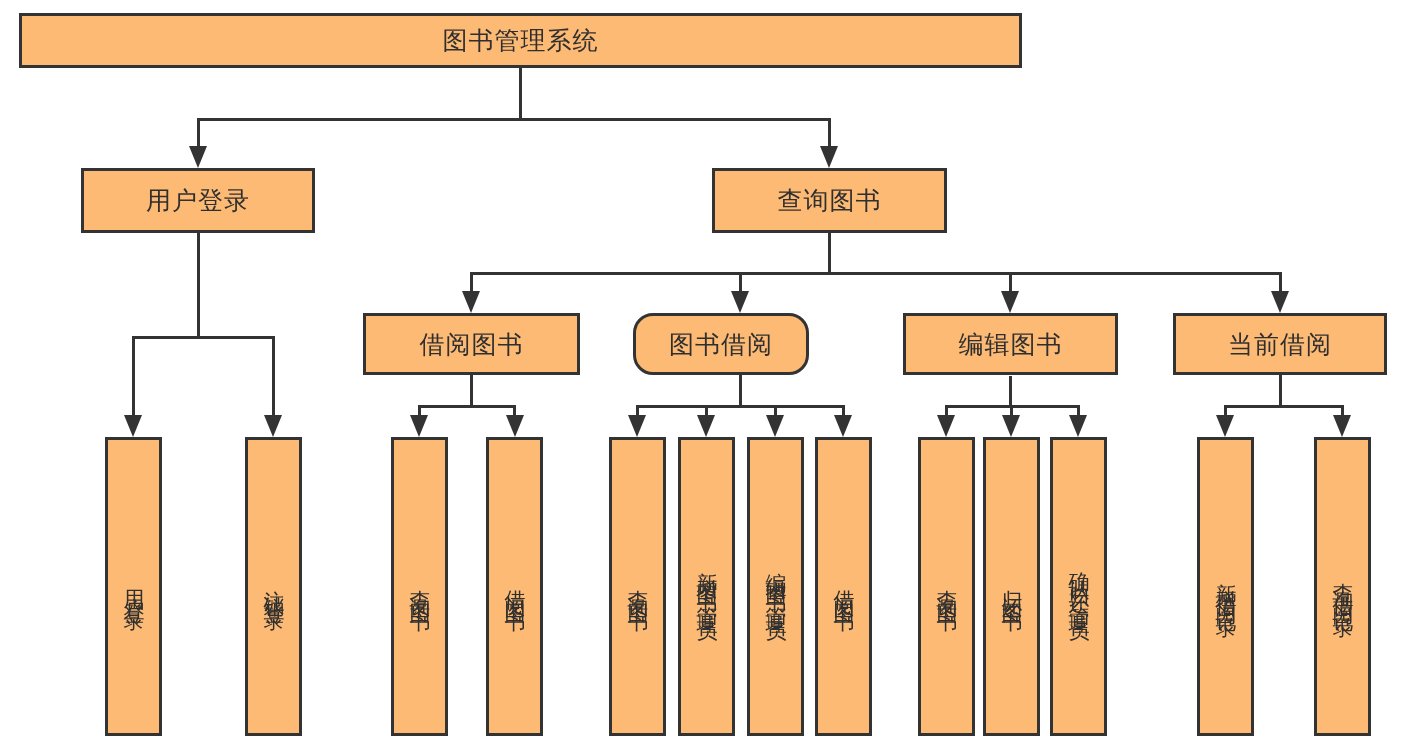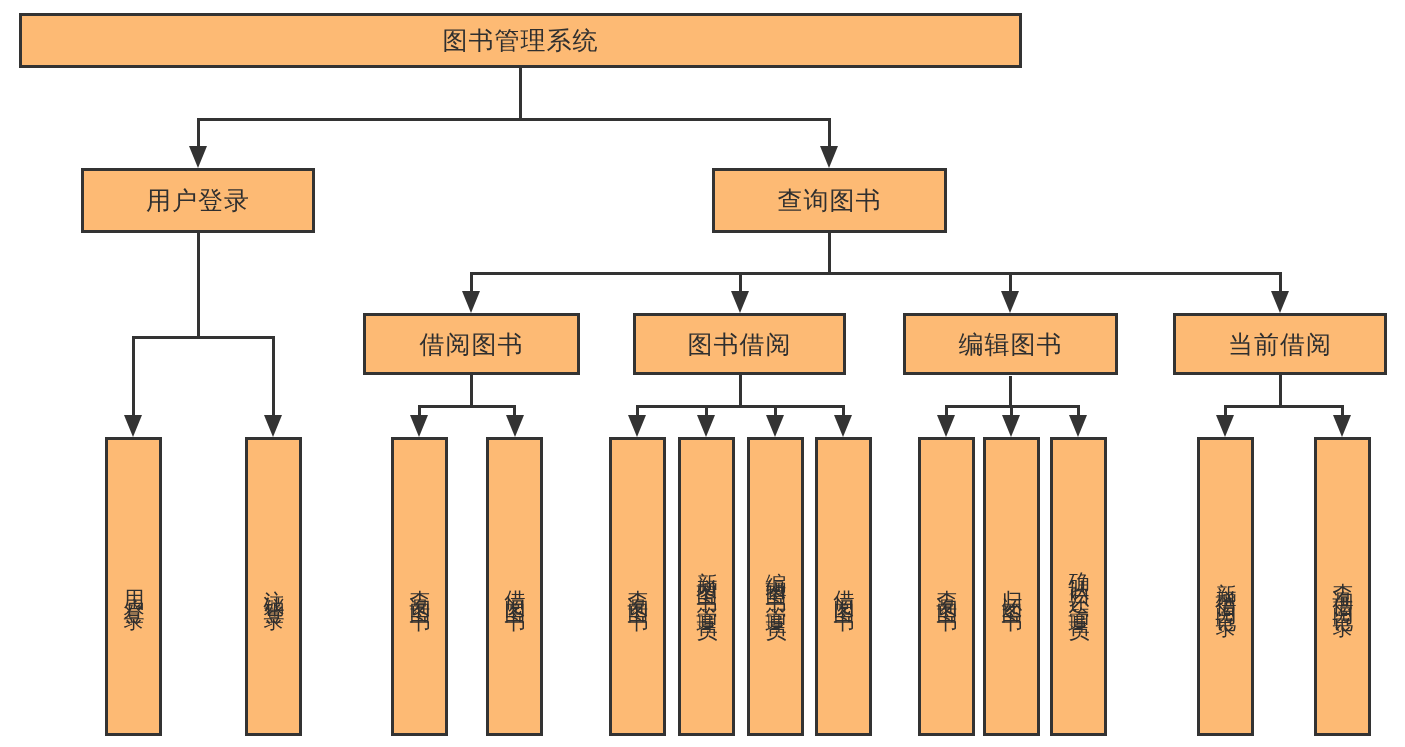--- a/index.html
+++ b/index.html
@@ -98,21 +98,21 @@
     <div class="ahead" style="left:731px; top:291px;"></div>
     <div class="vline" style="left:1009px; top:272px; height:21px;"></div>
     <div class="ahead" style="left:1001px; top:291px;"></div>
     <div class="vline" style="left:1279px; top:272px; height:21px;"></div>
     <div class="ahead" style="left:1271px; top:291px;"></div>
   </div>
 
   <div class="box" style="left:363px; top:313px; width:217px; height:62px;">
     <span class="h-label">借阅图书</span>
   </div>
-  <div class="box" style="left:633px; top:313px; width:213px; height:62px;">
+  <div class="box" style="left:633px; top:313px; width:176px; height:62px;border-radius:20px;">
     <span class="h-label">图书借阅</span>
   </div>
   <div class="box" style="left:903px; top:313px; width:215px; height:62px;">
     <span class="h-label">编辑图书</span>
   </div>
   <div class="box" style="left:1173px; top:313px; width:214px; height:62px;">
     <span class="h-label">当前借阅</span>
   </div>
 
   <div>

